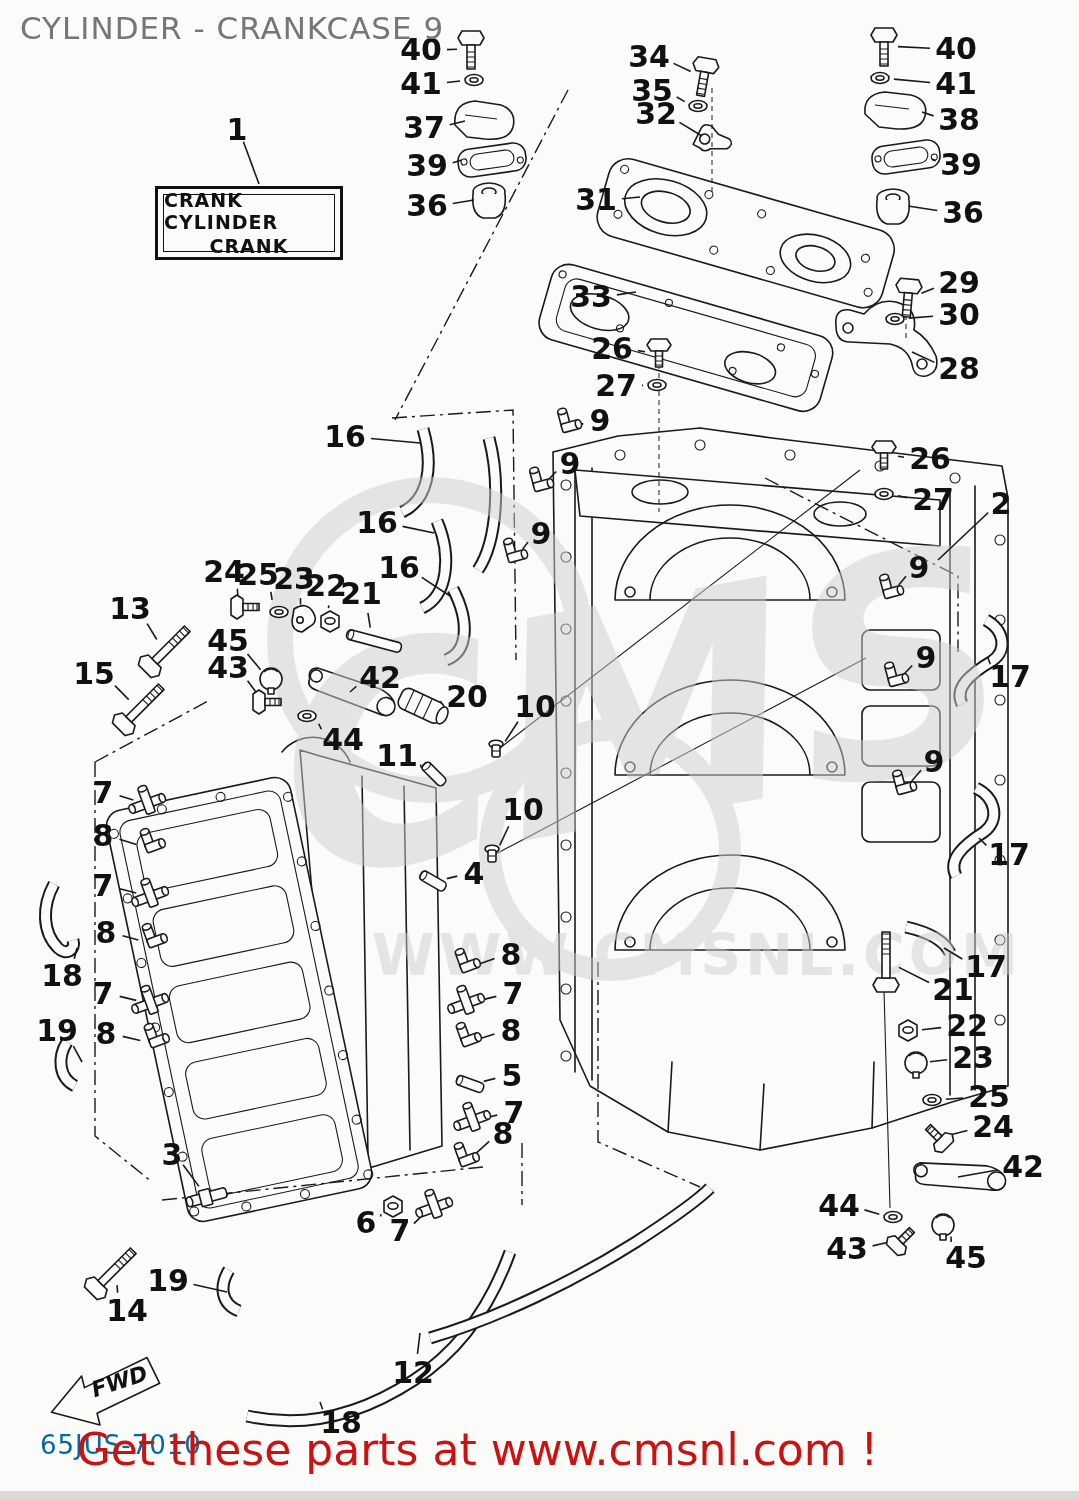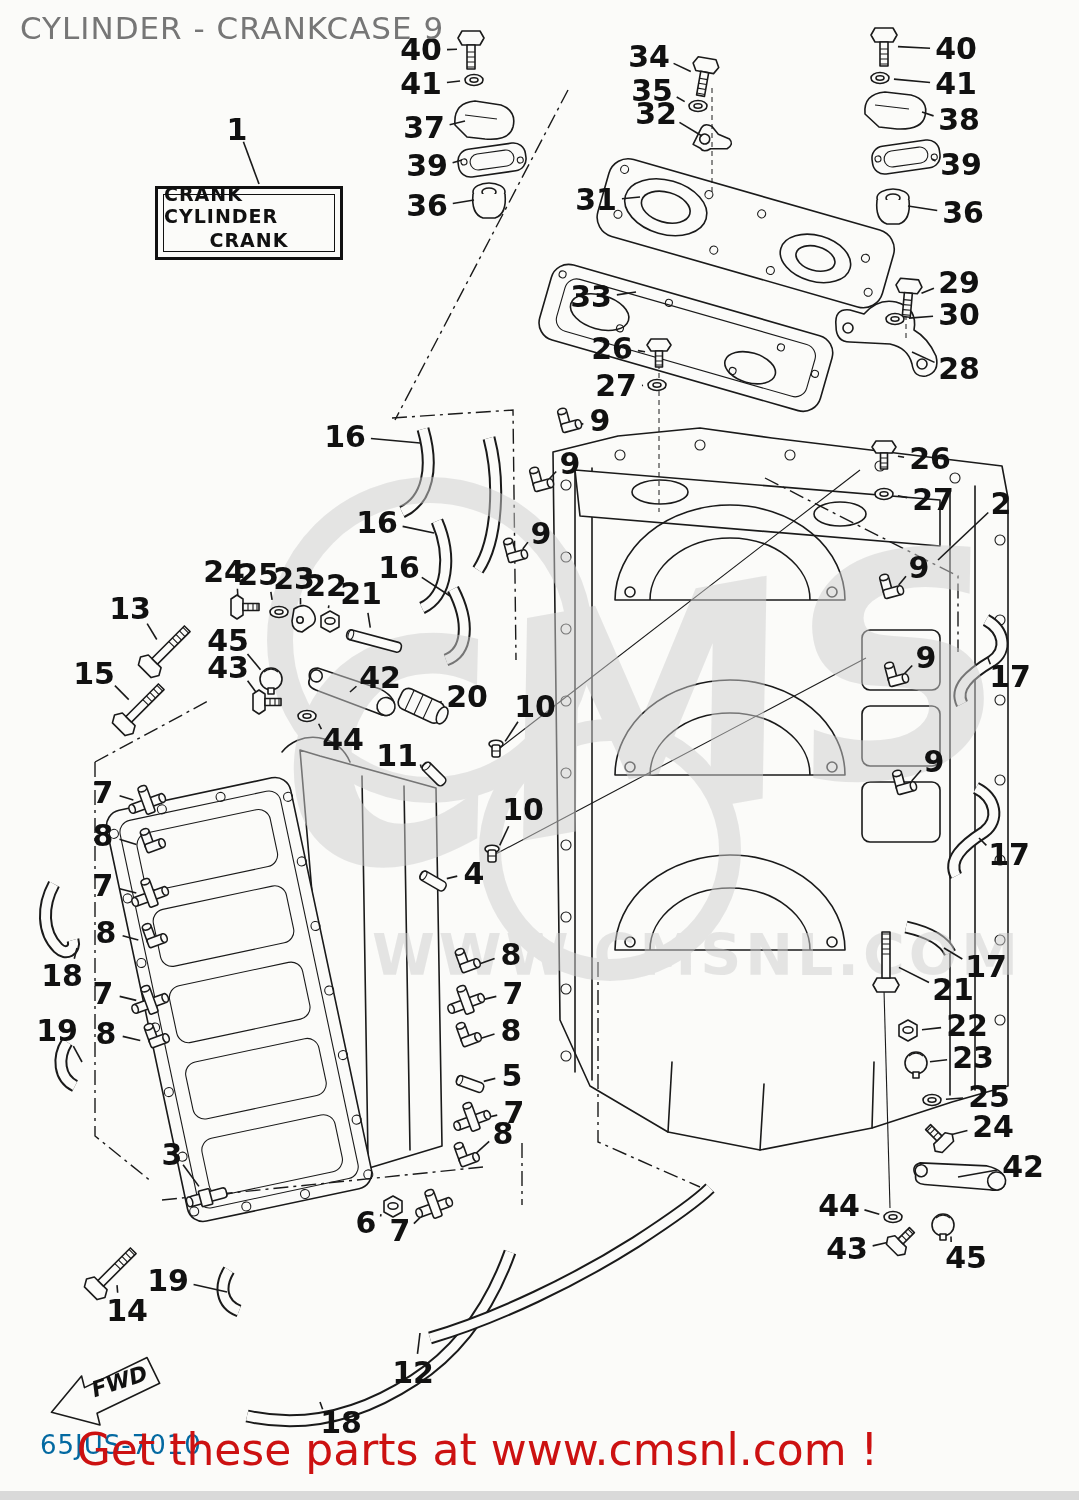--- a/index.html
+++ b/index.html
@@ -13,21 +13,21 @@
   .dash{fill:none;stroke:#1a1a1a;stroke-width:1;stroke-dasharray:5 4;}
   .hose-o{fill:none;stroke:#1a1a1a;stroke-width:13;stroke-linecap:butt;}
   .hose-i{fill:none;stroke:#fbfbf9;stroke-width:9;stroke-linecap:butt;}
   .callout-num{font-family:"DejaVu Sans","Liberation Sans",sans-serif;font-weight:bold;
                font-size:30px;fill:#111;}
   #page-title{position:absolute;left:20px;top:10px;font-size:31px;color:#767676;
               letter-spacing:1px;white-space:nowrap;}
   #assembly-box{position:absolute;left:155px;top:186px;width:182px;height:68px;
                 border:3px solid #111;display:flex;align-items:center;justify-content:center;}
   #assembly-box .inner{width:170px;height:56px;border:1.6px solid #111;display:flex;
-                flex-direction:column;align-items:center;justify-content:flex-end;gap:2px;}
+                flex-direction:column;align-items:center;justify-content:center;gap:2px;}
   #assembly-box .l1,#assembly-box .l2{font-weight:bold;font-size:19px;letter-spacing:1px;color:#111;}
   #part-code{position:absolute;left:40px;top:1430px;font-size:26px;color:#0369a1;letter-spacing:1px;}
   #footer-text{position:absolute;left:0;top:1424px;width:955px;text-align:center;
                font-size:44px;color:#cc1111;white-space:nowrap;}
   #bottom-strip{position:absolute;left:0;top:1491px;width:1079px;height:9px;background:#d9d9d9;}
   .wm{opacity:0.5;}
 </style>
 </head>
 <body>
 

